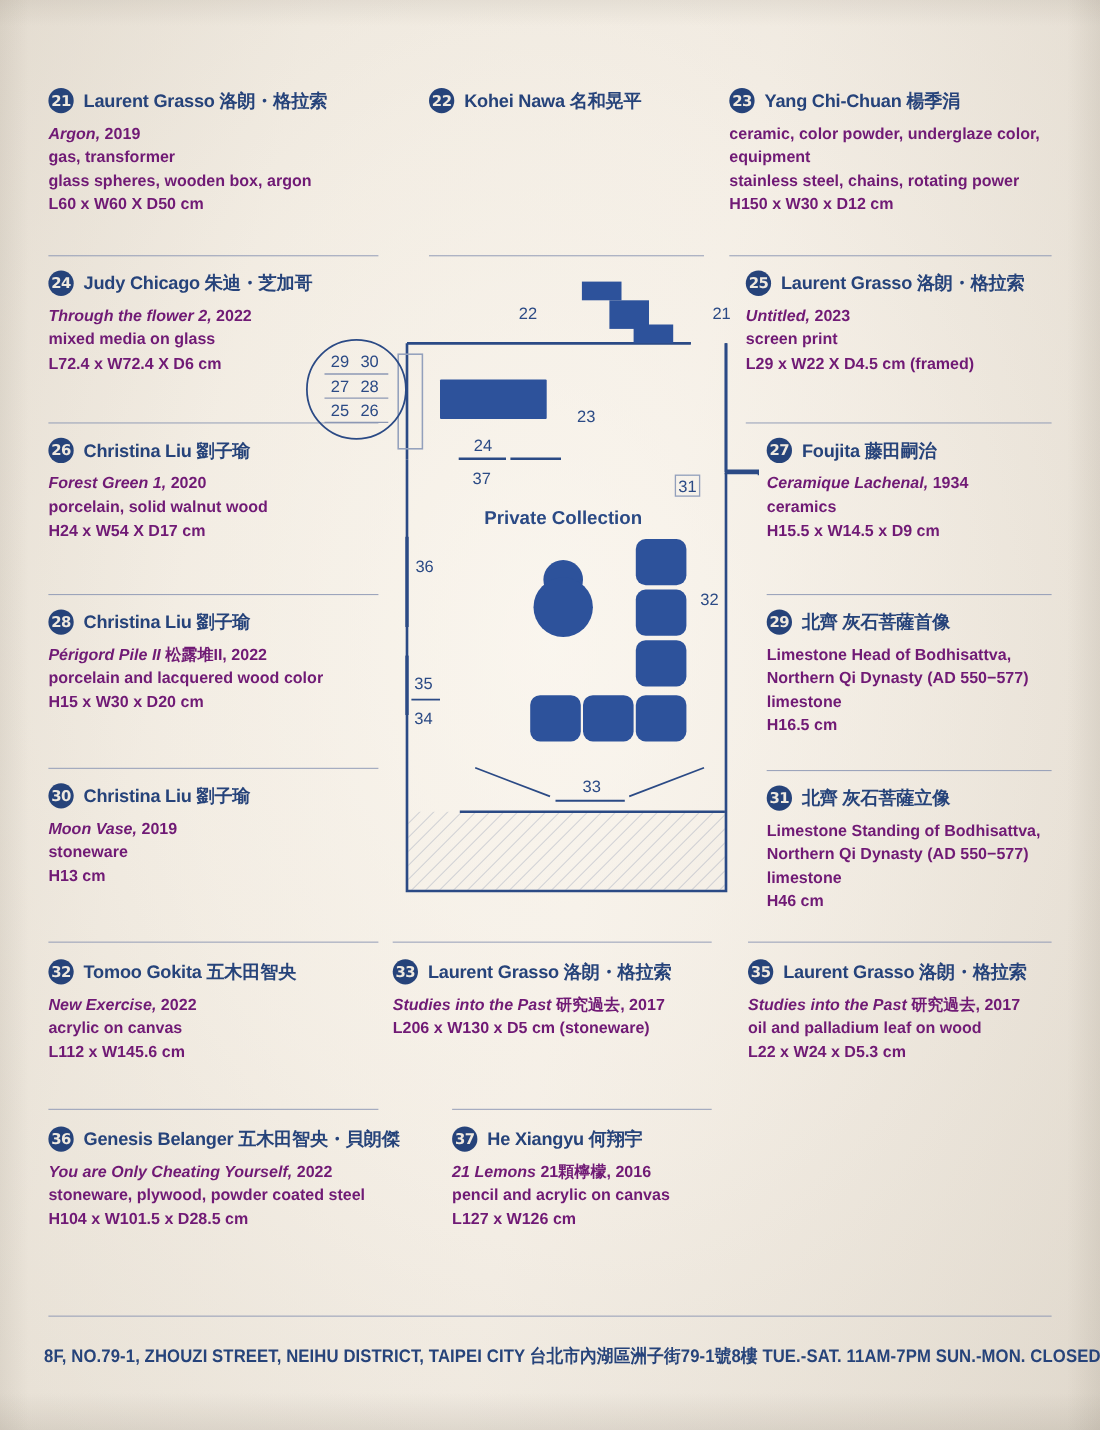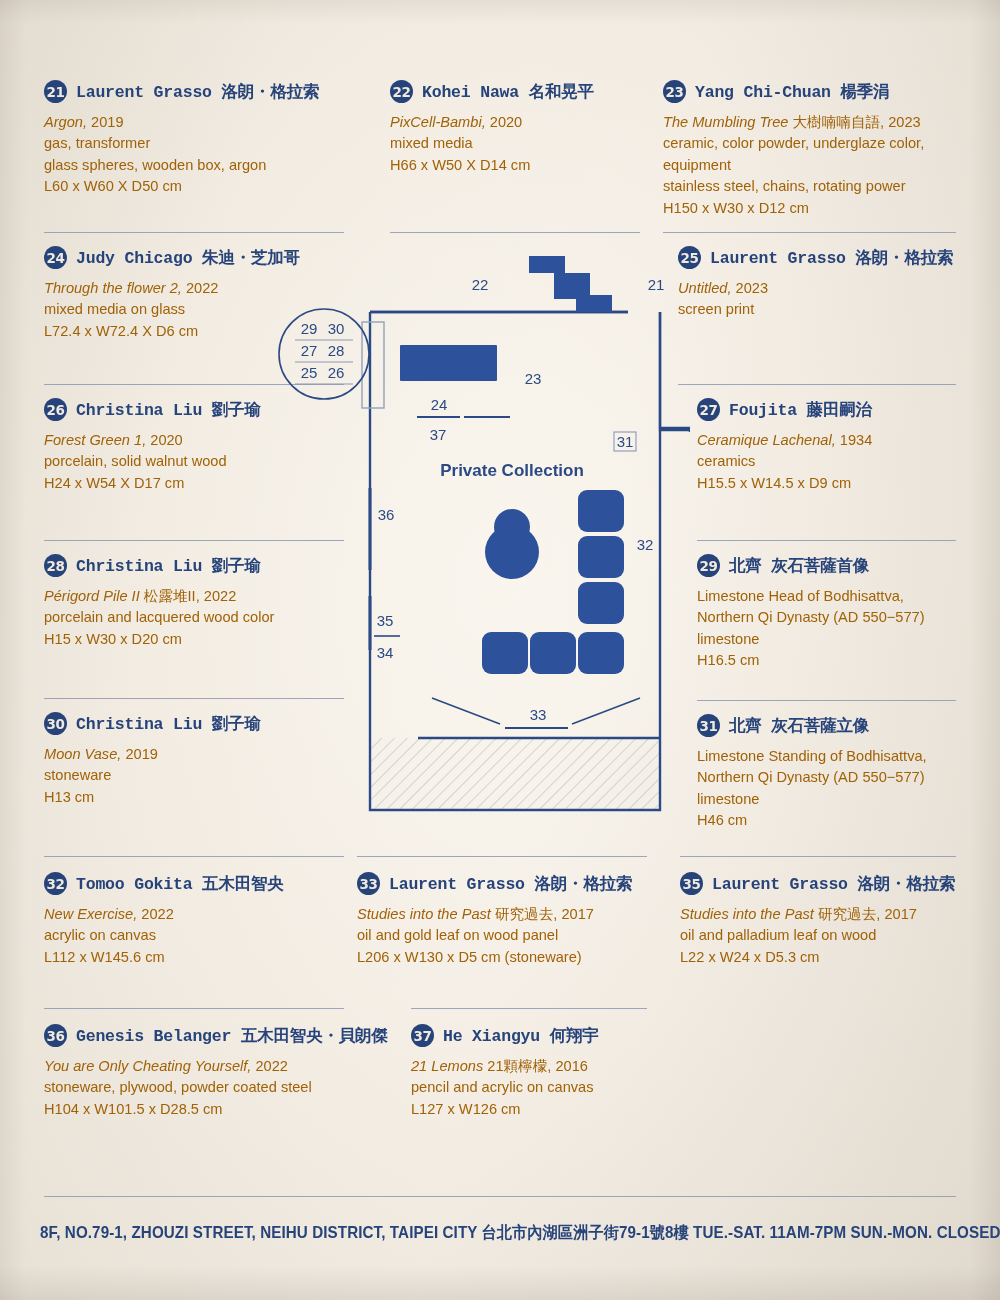--- a/index.html
+++ b/index.html
@@ -60,24 +60,23 @@
     letter-spacing: -0.5px;
     font-family: "DejaVu Sans", sans-serif;
   }
 
   .artist {
     font-size: 16.5px;
     font-weight: bold;
     color: #26437a;
     letter-spacing: -0.2px;
     white-space: nowrap;
-    font-family: Liberation Mono, monospace;
-  }
-
-  .work { font-size: 14.6px; color: #a16207; line-height: 1.47; }
+  }
+
+  .work { font-size: 14.6px; color: #701a75; line-height: 1.47; font-weight: bold; }
   .work .title { font-style: italic; }
   .work .line { display: block; white-space: nowrap; }
 
   .rule {
     position: absolute;
     height: 1px;
     background: #8d98b4;
     opacity: 0.85;
   }
 
@@ -118,33 +117,27 @@
           <span class="line">gas, transformer</span>
           <span class="line">glass spheres, wooden box, argon</span>
           <span class="line">L60 x W60 X D50 cm</span>
         </div>
       </div>
       <div class="entry" style="left: 390px; top: 80px;">
         <div class="entry-head">
           <span class="badge">22</span>
           <span class="artist">Kohei Nawa 名和晃平</span>
         </div>
-        <div class="work">
-          <span class="line"><span class="title">PixCell-Bambi,</span> <span>2020</span></span>
-          <span class="line">mixed media</span>
-          <span class="line">H66 x W50 X D14 cm</span>
-        </div>
       </div>
       <div class="entry" style="left: 663px; top: 80px;">
         <div class="entry-head">
           <span class="badge">23</span>
           <span class="artist">Yang Chi-Chuan 楊季涓</span>
         </div>
         <div class="work">
-          <span class="line"><span class="title">The Mumbling Tree</span> <span>大樹喃喃自語,</span> <span>2023</span></span>
           <span class="line">ceramic, color powder, underglaze color,</span>
           <span class="line">equipment</span>
           <span class="line">stainless steel, chains, rotating power</span>
           <span class="line">H150 x W30 x D12 cm</span>
         </div>
       </div>
       <div class="entry" style="left: 44px; top: 246px;">
         <div class="entry-head">
           <span class="badge">24</span>
           <span class="artist">Judy Chicago 朱迪・芝加哥</span>
@@ -156,20 +149,21 @@
         </div>
       </div>
       <div class="entry" style="left: 678px; top: 246px;">
         <div class="entry-head">
           <span class="badge">25</span>
           <span class="artist">Laurent Grasso 洛朗・格拉索</span>
         </div>
         <div class="work">
           <span class="line"><span class="title">Untitled,</span> <span>2023</span></span>
           <span class="line">screen print</span>
+          <span class="line">L29 x W22 X D4.5 cm (framed)</span>
         </div>
       </div>
       <div class="entry" style="left: 44px; top: 398px;">
         <div class="entry-head">
           <span class="badge">26</span>
           <span class="artist">Christina Liu 劉子瑜</span>
         </div>
         <div class="work">
           <span class="line"><span class="title">Forest Green 1,</span> <span>2020</span></span>
           <span class="line">porcelain, solid walnut wood</span>
@@ -244,21 +238,20 @@
           <span class="line">L112 x W145.6 cm</span>
         </div>
       </div>
       <div class="entry" style="left: 357px; top: 872px;">
         <div class="entry-head">
           <span class="badge">33</span>
           <span class="artist">Laurent Grasso 洛朗・格拉索</span>
         </div>
         <div class="work">
           <span class="line"><span class="title">Studies into the Past</span> <span>研究過去,</span> <span>2017</span></span>
-          <span class="line">oil and gold leaf on wood panel</span>
           <span class="line">L206 x W130 x D5 cm (stoneware)</span>
         </div>
       </div>
       <div class="entry" style="left: 680px; top: 872px;">
         <div class="entry-head">
           <span class="badge">35</span>
           <span class="artist">Laurent Grasso 洛朗・格拉索</span>
         </div>
         <div class="work">
           <span class="line"><span class="title">Studies into the Past</span> <span>研究過去,</span> <span>2017</span></span>

